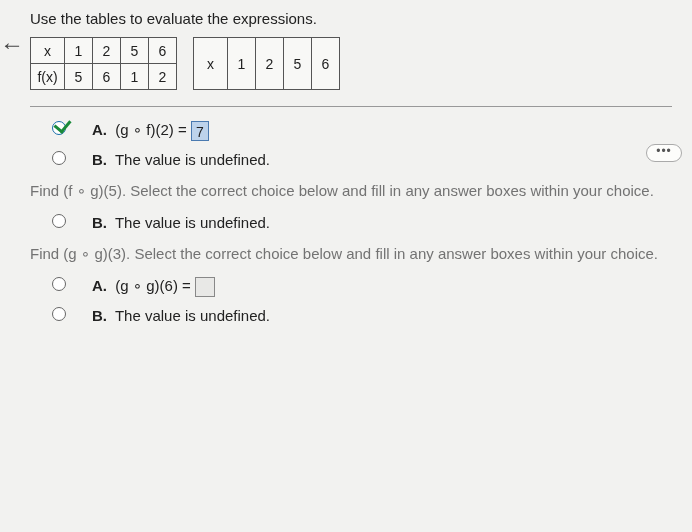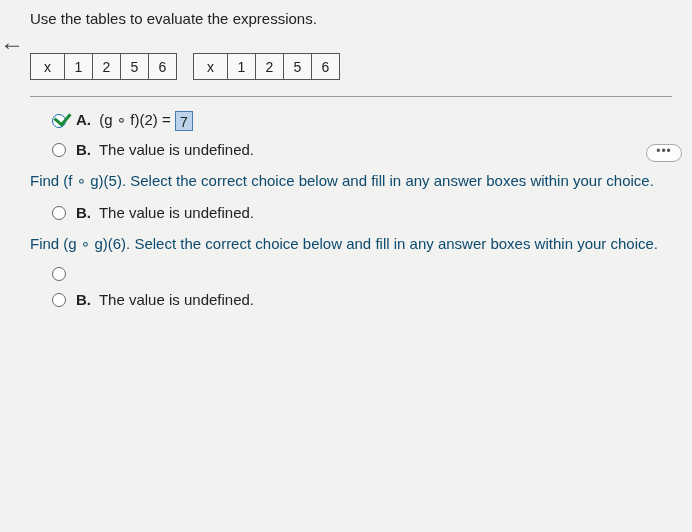--- a/index.html
+++ b/index.html
@@ -19,21 +19,21 @@
     font-size: 24px;
     color: #444;
     cursor: pointer;
     font-weight: bold;
   }
   .content {
     padding: 10px 20px 10px 30px;
   }
   .heading {
     font-size: 15px;
-    margin-bottom: 26px;
+    margin-bottom: 10px;
     color: #222;
   }
   .tables {
     display: flex;
     gap: 16px;
     margin-bottom: 16px;
   }
   table {
     border-collapse: collapse;
   }
@@ -66,26 +66,25 @@
     text-align: center;
     line-height: 12px;
     font-size: 12px;
     cursor: pointer;
     letter-spacing: 1px;
     color: #555;
   }
   .question {
     font-size: 15px;
     margin: 14px 0 14px 0;
-    color: #0c4a6e;
+    color: #737373;
   }
   .option {
     display: flex;
-    align-items: center;
-    gap: 10px;
+    gap: 26px;
     margin: 10px 0 10px 22px;
     font-size: 15px;
   }
   .radio {
     width: 14px;
     height: 14px;
     border: 1.5px solid #666;
     border-radius: 50%;
     display: inline-block;
     position: relative;
@@ -139,20 +138,27 @@
 
   <div class="tables">
     <table>
       <tbody>
           <tr>
         <td class="lbl">x</td>
         <td>1</td>
         <td>2</td>
         <td>5</td>
         <td>6</td>
+      </tr>
+      <tr>
+        <td class="lbl">f(x)</td>
+        <td>5</td>
+        <td>6</td>
+        <td>1</td>
+        <td>2</td>
       </tr>
     </tbody>
       </table>
     <table>
       <tbody>
           <tr>
         <td class="lbl">x</td>
         <td>1</td>
         <td>2</td>
         <td>5</td>
@@ -185,24 +191,29 @@
   <div class="question">Find (f ∘ g)(5). Select the correct choice below and fill in any answer boxes within your choice.</div>
 
   <div class="option">
     <span class="radio"></span>
     <span>
       <span class="opt-letter">B.</span>
       <span>The value is undefined.</span>
     </span>
   </div>
 
-  <div class="question">Find (g ∘ g)(6). Select the correct choice below and fill in any answer boxes within your choice.</div>
-
-  <div class="option">
-    <span class="radio"></span>
+  <div class="question">Find (g ∘ g)(3). Select the correct choice below and fill in any answer boxes within your choice.</div>
+
+  <div class="option">
+    <span class="radio"></span>
+    <span>
+      <span class="opt-letter">A.</span>
+      <span>(g ∘ g)(6) =</span>
+      <span class="ans-box empty"></span>
+    </span>
   </div>
   <div class="option">
     <span class="radio"></span>
     <span>
       <span class="opt-letter">B.</span>
       <span>The value is undefined.</span>
     </span>
   </div>
 
 </div>

